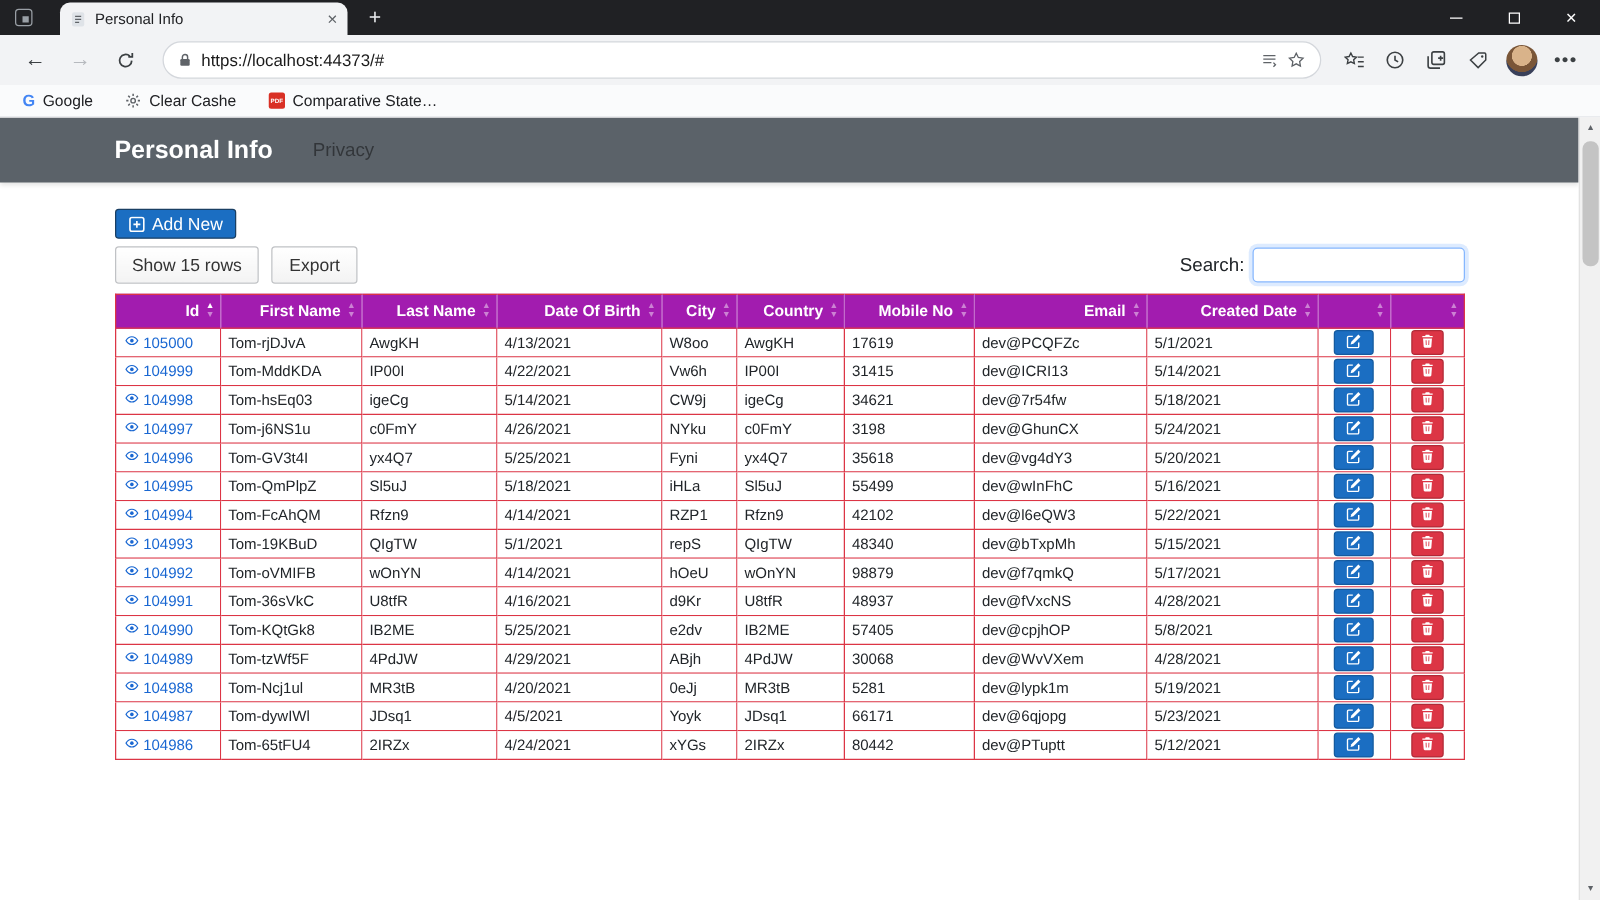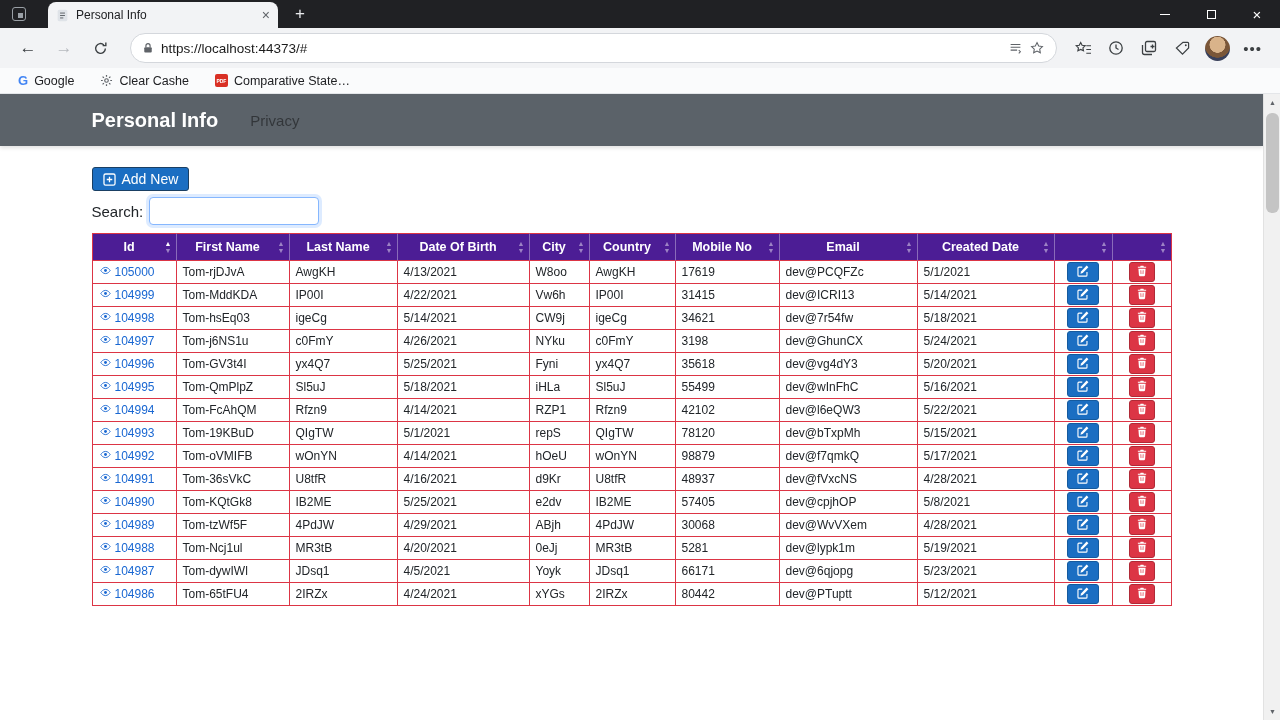--- a/index.html
+++ b/index.html
@@ -49,21 +49,21 @@
   .btn-add{display:inline-flex;align-items:center;gap:6px;background:#1b6ec2;color:#fff;font-size:14px;padding:3px 10px;border:1px solid #1a3f63;border-radius:3px;cursor:pointer}
   .controls-row{margin-top:6px;display:flex;justify-content:space-between;align-items:center}
   .dt-buttons{display:flex;gap:10px}
   .btn-light{background:linear-gradient(#ffffff,#f3f3f3);border:1px solid #c0c2c5;border-radius:3px;padding:6px 13px;font-size:14px;color:#333;cursor:pointer}
   .search-wrap{display:flex;align-items:center;gap:6px}
   .search-label{font-size:15px;color:#212529}
   .search-input{width:170px;height:28px;border:1px solid #86b7fe;border-radius:4px;box-shadow:0 0 0 3px rgba(13,110,253,.14);outline:none;padding:0 8px;font-size:13px;font-family:"Liberation Sans",sans-serif}
 
   
   table{width:1080px;margin-top:8px;table-layout:fixed;border-collapse:separate;border-spacing:0;font-size:12px}
-  th{background:#4c1d95;color:#fff;font-weight:bold;font-size:12.5px;text-align:center;padding:5px 16px 5px 6px;position:relative;height:28px;border-top:1px solid #dc3545;border-bottom:1px solid #dc3545;border-right:1px solid rgba(255,255,255,.35);cursor:pointer}
+  th{background:#a21caf;color:#fff;font-weight:bold;font-size:12.5px;text-align:right;padding:5px 16px 5px 6px;position:relative;height:28px;border-top:1px solid #dc3545;border-bottom:1px solid #dc3545;border-right:1px solid rgba(255,255,255,.35);cursor:pointer}
   th:first-child{border-left:1px solid #dc3545}
   th:last-child{border-right:1px solid #dc3545}
   .sort-icons{position:absolute;right:4px;top:50%;transform:translateY(-50%);display:flex;flex-direction:column;font-size:7px;line-height:6.5px;color:#fff;font-style:normal}
   .sort-icons i{font-style:normal;opacity:.45}
   .sort-icons.sorted-asc .su{opacity:1}
   td{background:#fff;color:#212529;padding:3px 6px;height:23px;border-right:1px solid #dc3545;border-bottom:1px solid #dc3545;white-space:nowrap;overflow:hidden}
   td:first-child{border-left:1px solid #dc3545}
   .id-link{color:#1967d2;cursor:pointer;display:inline-flex;align-items:flex-start;gap:3px;text-decoration:none}
   .eye{display:inline-flex;align-items:center}
   td.act{text-align:center;padding:1px}
@@ -208,20 +208,24 @@
       <span style="display:flex">
         <svg viewBox="0 0 16 16" width="13" height="13">
             <rect x="1.2" y="1.2" width="13.6" height="13.6" rx="2" fill="none" stroke="#fff" stroke-width="1.6"></rect>
             <path d="M8 4.6v6.8M4.6 8h6.8" stroke="#fff" stroke-width="1.6"></path>
           </svg>
       </span>
       <span>Add New</span>
     </button>
 
     <div class="controls-row">
+      <div class="dt-buttons">
+        <button class="btn-light">Show 15 rows</button>
+        <button class="btn-light">Export</button>
+      </div>
       <div class="search-wrap">
         <span class="search-label">Search:</span>
         <input class="search-input" type="text" value="" style="">
       </div>
     </div>
 
     <table>
       <colgroup>
         <col style="width:85px">
           <col style="width:113px">
@@ -454,21 +458,21 @@
                   <svg viewBox="0 0 16 16" width="13" height="11">
                     <path d="M8 3.5C4.6 3.5 2.1 6.4 1.2 8c.9 1.6 3.4 4.5 6.8 4.5s5.9-2.9 6.8-4.5C13.9 6.4 11.4 3.5 8 3.5z" fill="none" stroke="currentColor" stroke-width="1.3"></path>
                     <circle cx="8" cy="8" r="2.1" fill="currentColor"></circle>
                   </svg>
                 </span>104993</a></td>
             <td>Tom-19KBuD</td>
             <td>QIgTW</td>
             <td>5/1/2021</td>
             <td>repS</td>
             <td>QIgTW</td>
-            <td>78120</td>
+            <td>48340</td>
             <td>dev@bTxpMh</td>
             <td>5/15/2021</td>
             <td class="act"><button class="btn-edit"><span><svg viewBox="0 0 16 16" width="12" height="12">
                     <path d="M12.9.8l2.3 2.3-7.6 7.6-3 .8.8-3L12.9.8z" fill="#fff"></path>
                     <path d="M13.3 9.3v4.2c0 .7-.6 1.3-1.3 1.3H2.6c-.7 0-1.3-.6-1.3-1.3V4.1c0-.7.6-1.3 1.3-1.3H7" fill="none" stroke="#fff" stroke-width="1.5"></path>
                   </svg></span></button></td>
             <td class="act"><button class="btn-delete"><span><svg viewBox="0 0 14 16" width="10" height="12">
                     <path fill="#fff" d="M5 .8h4l.6 1.2h3.2v1.6H1.2V2h3.2L5 .8zM2 5h10l-.7 9c-.1.7-.6 1.2-1.3 1.2H4c-.7 0-1.2-.5-1.3-1.2L2 5zm2.9 1.8l.2 5.4h1l-.2-5.4h-1zm3.2 0l-.2 5.4h1l.2-5.4h-1z"></path>
                   </svg></span></button></td>
           </tr>

